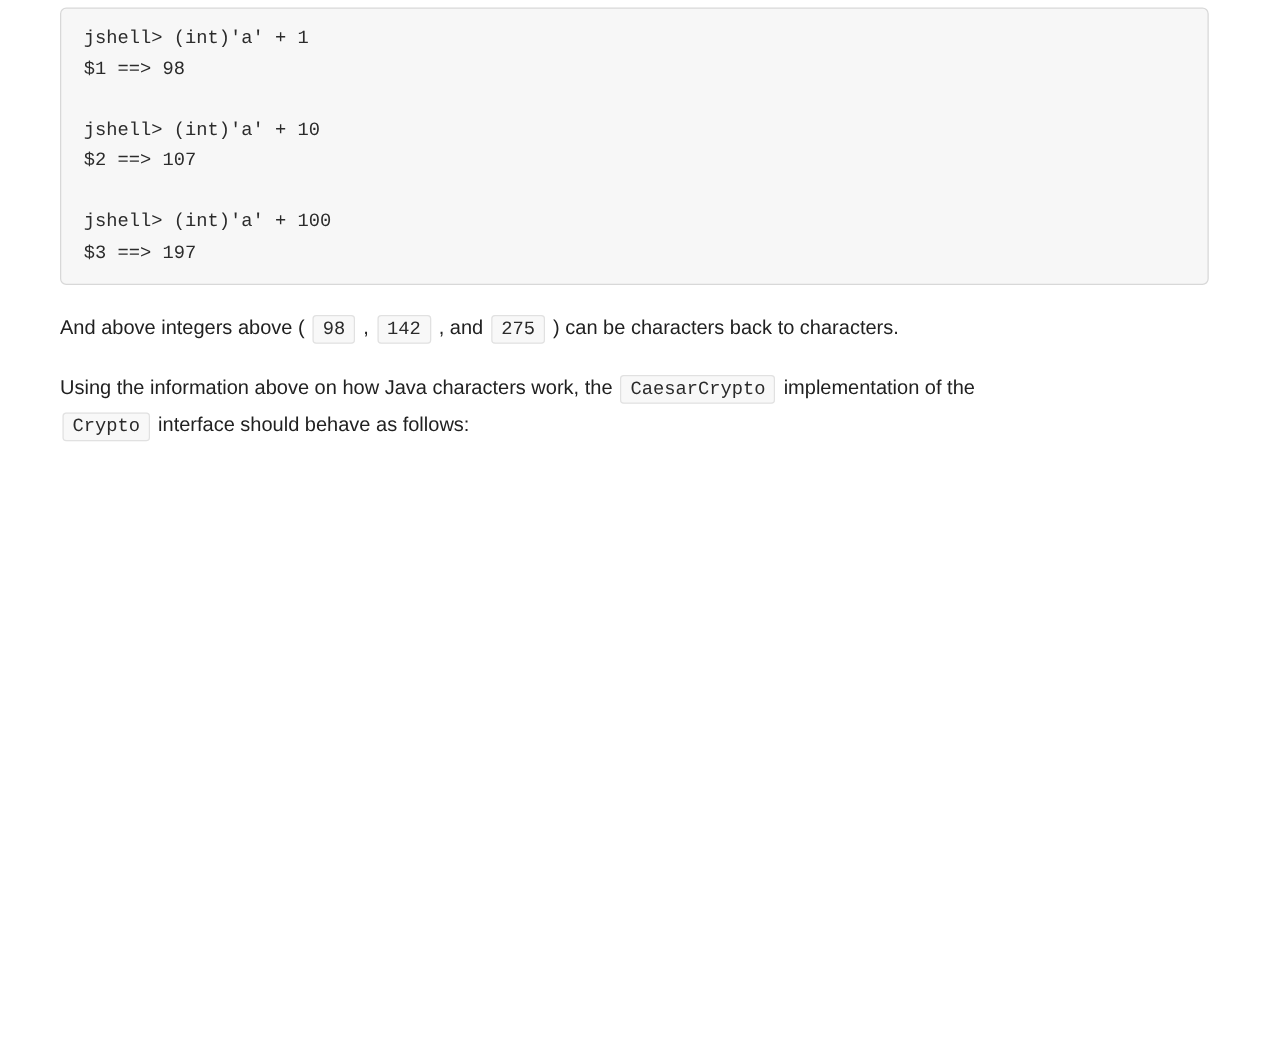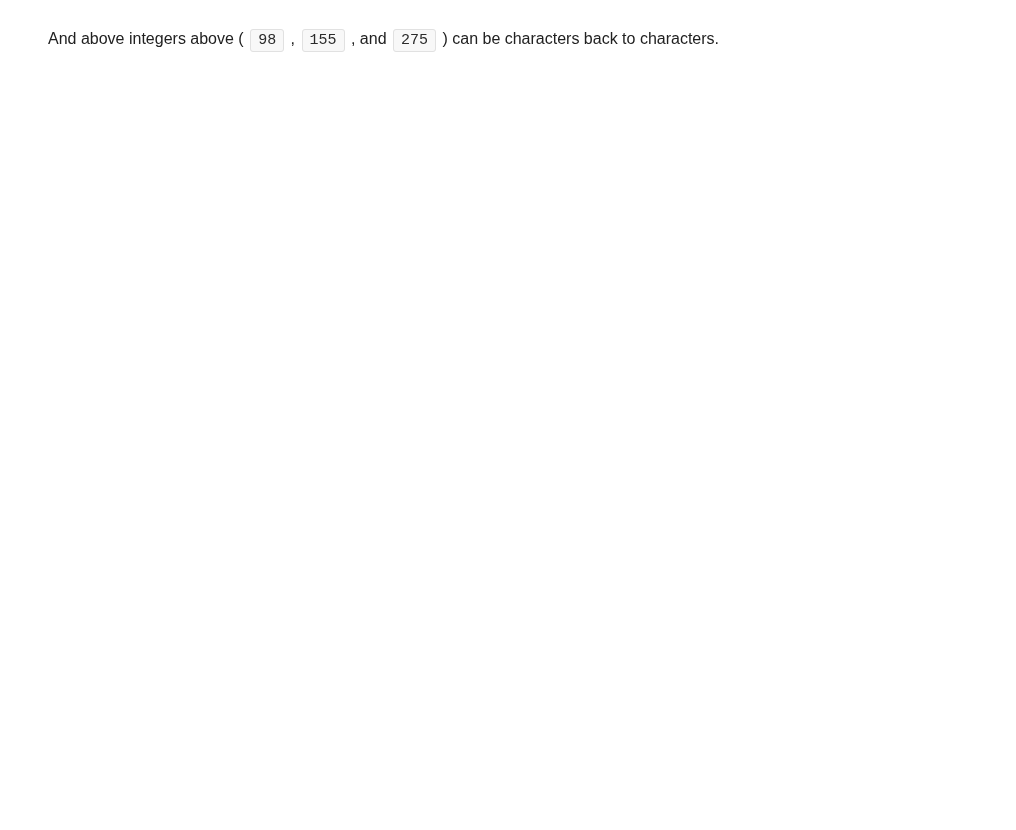--- a/index.html
+++ b/index.html
@@ -55,19 +55,28 @@
     line-height: 1;
     color: var(--code-text);
     white-space: nowrap;
   }
 </style>
 </head>
 <body>
 
 <div class="page">
 
+  <pre class="codeblock">jshell&gt; (int)'a' + 1
+$1 ==&gt; 98
 
-  <p class="prose"><span>And above integers above ( </span><code class="inline">98</code><span> , </span><code class="inline">155</code><span> , and </span><code class="inline">275</code><span> ) can be characters back to characters.</span></p>
+jshell&gt; (int)'a' + 10
+$2 ==&gt; 107
+
+jshell&gt; (int)'a' + 100
+$3 ==&gt; 197</pre>
+
+  <p class="prose"><span>And above integers above ( </span><code class="inline">98</code><span> , </span><code class="inline">142</code><span> , and </span><code class="inline">275</code><span> ) can be characters back to characters.</span></p>
 
 
+  <p class="prose"><span>Using the information above on how Java characters work, the </span><code class="inline">CaesarCrypto</code><span> implementation of the </span><br><code class="inline">Crypto</code><span> interface should behave as follows:</span></p>
 
 
 </div>
 
 </body></html>

